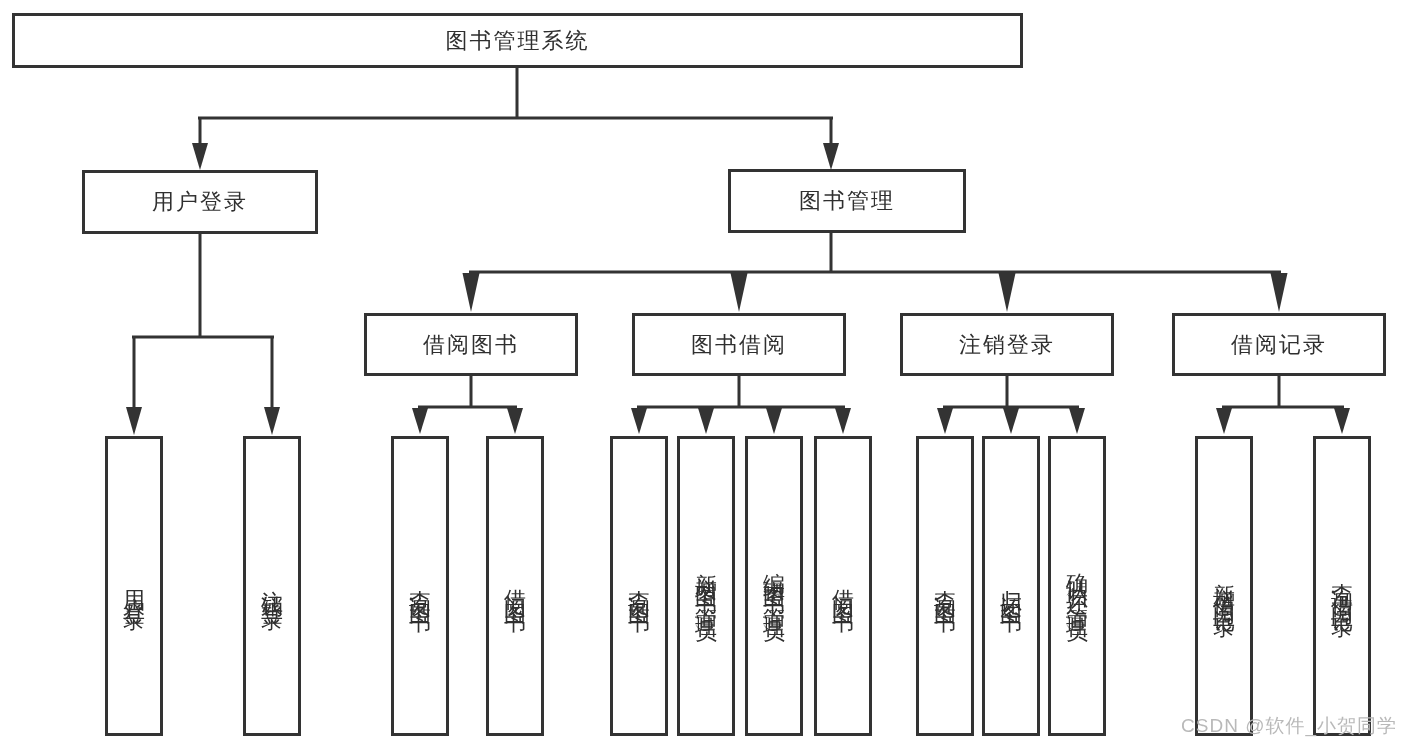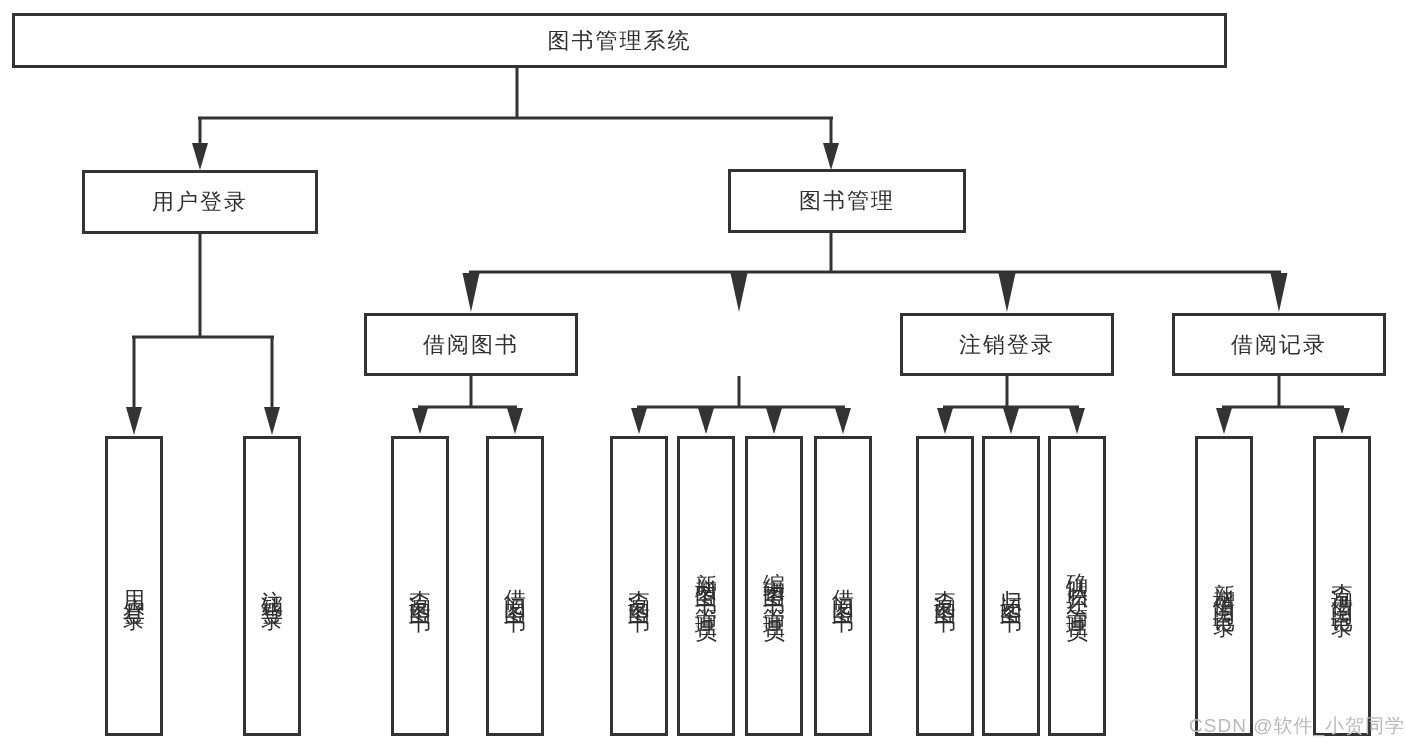--- a/index.html
+++ b/index.html
@@ -33,21 +33,21 @@
   .vbox{width:58px;top:436px;height:300px;}
   .vbox span{
     writing-mode:vertical-rl;
     font-size:22px;
     letter-spacing:7px;
     color:var(--text);
     line-height:1;
   }
   .watermark{
     position:absolute;
-    top:713px;right:0;
+    top:713px;right:8px;
     font-size:19px;
     color:var(--watermark);
     letter-spacing:1px;
     white-space:nowrap;
     z-index:5;
     text-align:center;
   }
 </style>
 </head>
 <body>
@@ -77,33 +77,36 @@
     <polygon points="698,408 714,408 706,434"></polygon>
     <polygon points="766,408 782,408 774,434"></polygon>
     <polygon points="835,408 851,408 843,434"></polygon>
     <polygon points="937,408 953,408 945,434"></polygon>
     <polygon points="1003,408 1019,408 1011,434"></polygon>
     <polygon points="1069,408 1085,408 1077,434"></polygon>
     <polygon points="1216,408 1232,408 1224,434"></polygon>
     <polygon points="1334,408 1350,408 1342,434"></polygon>
   </svg>
 
-  <div class="box hbox" style="left:12px;top:13px;width:1215px;height:55px">
+  <div class="box hbox" style="left:12px;top:13px;width:1011px;height:55px">
     <span>图书管理系统</span>
   </div>
 
   <div class="box hbox" style="left:82px;top:170px;width:236px;height:64px">
     <span>用户登录</span>
   </div>
   <div class="box hbox" style="left:728px;top:169px;width:238px;height:64px">
     <span>图书管理</span>
   </div>
 
   <div class="box hbox" style="left:364px;top:313px;width:214px;height:63px">
     <span>借阅图书</span>
+  </div>
+  <div class="box hbox" style="left:632px;top:313px;width:214px;height:63px">
+    <span>图书借阅</span>
   </div>
   <div class="box hbox" style="left:900px;top:313px;width:214px;height:63px">
     <span>注销登录</span>
   </div>
   <div class="box hbox" style="left:1172px;top:313px;width:214px;height:63px">
     <span>借阅记录</span>
   </div>
 
   <div class="box vbox" style="left:105px">
     <span>用户登录</span>

